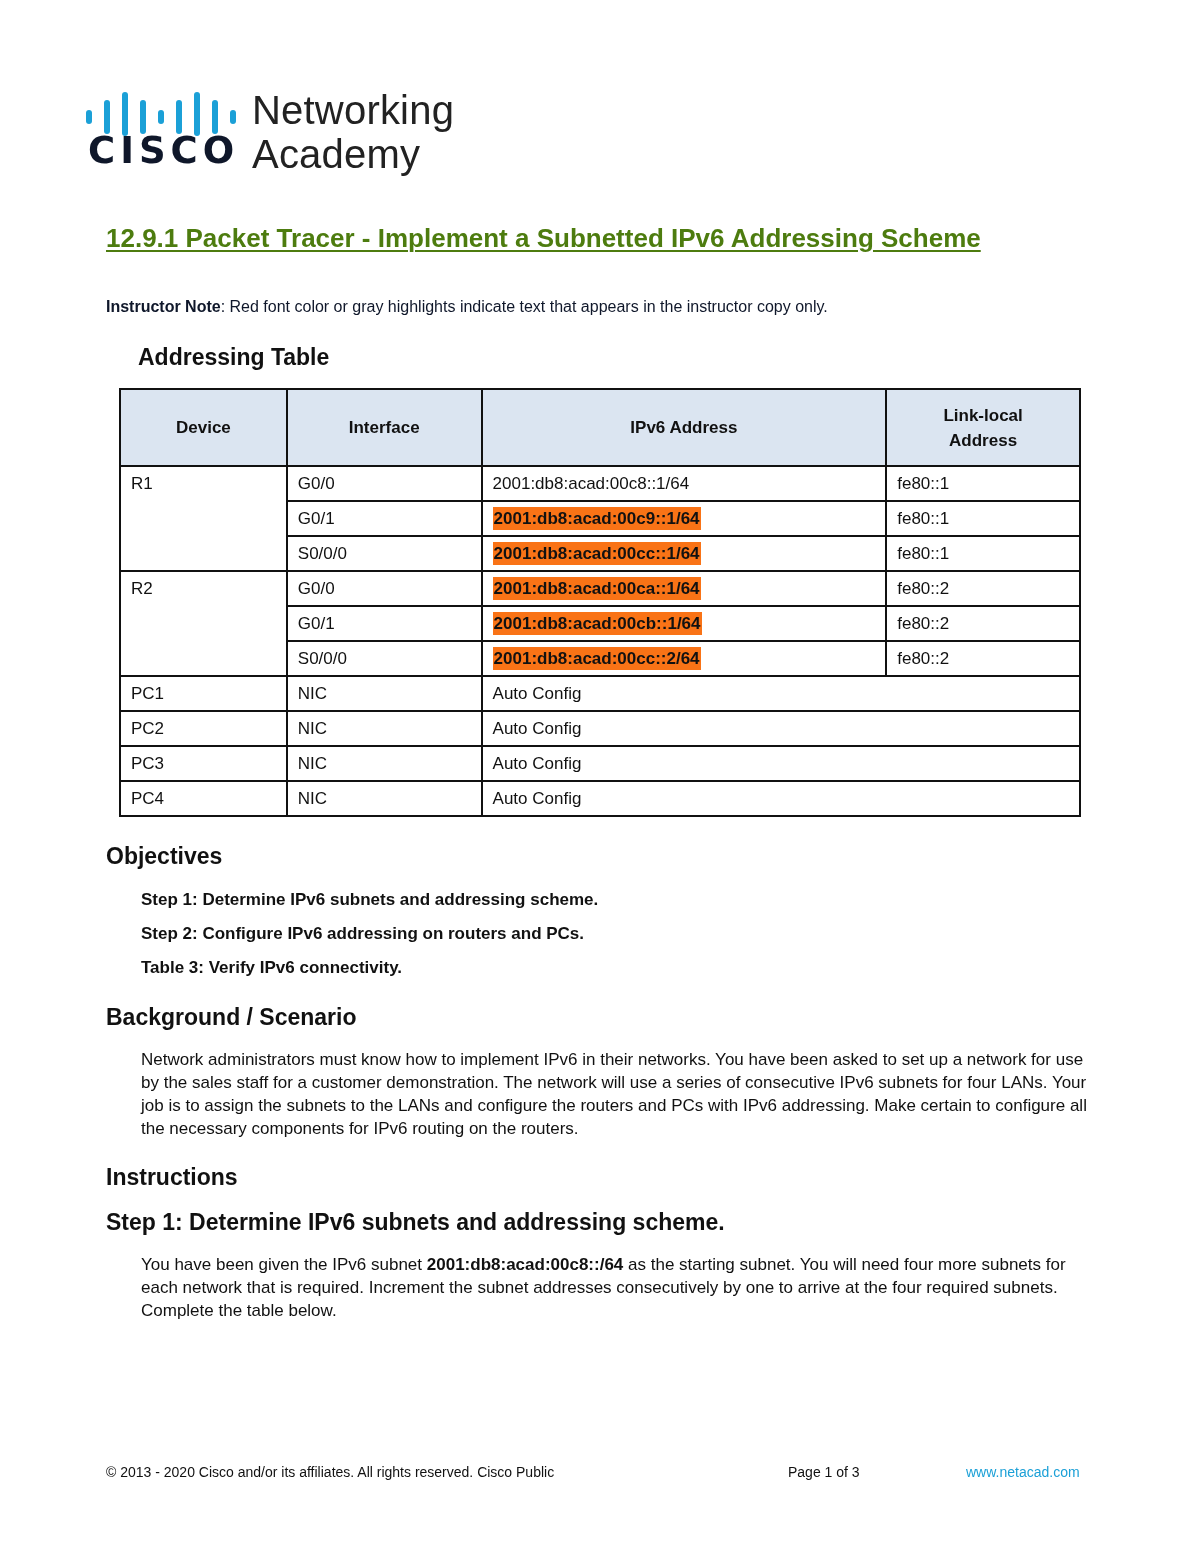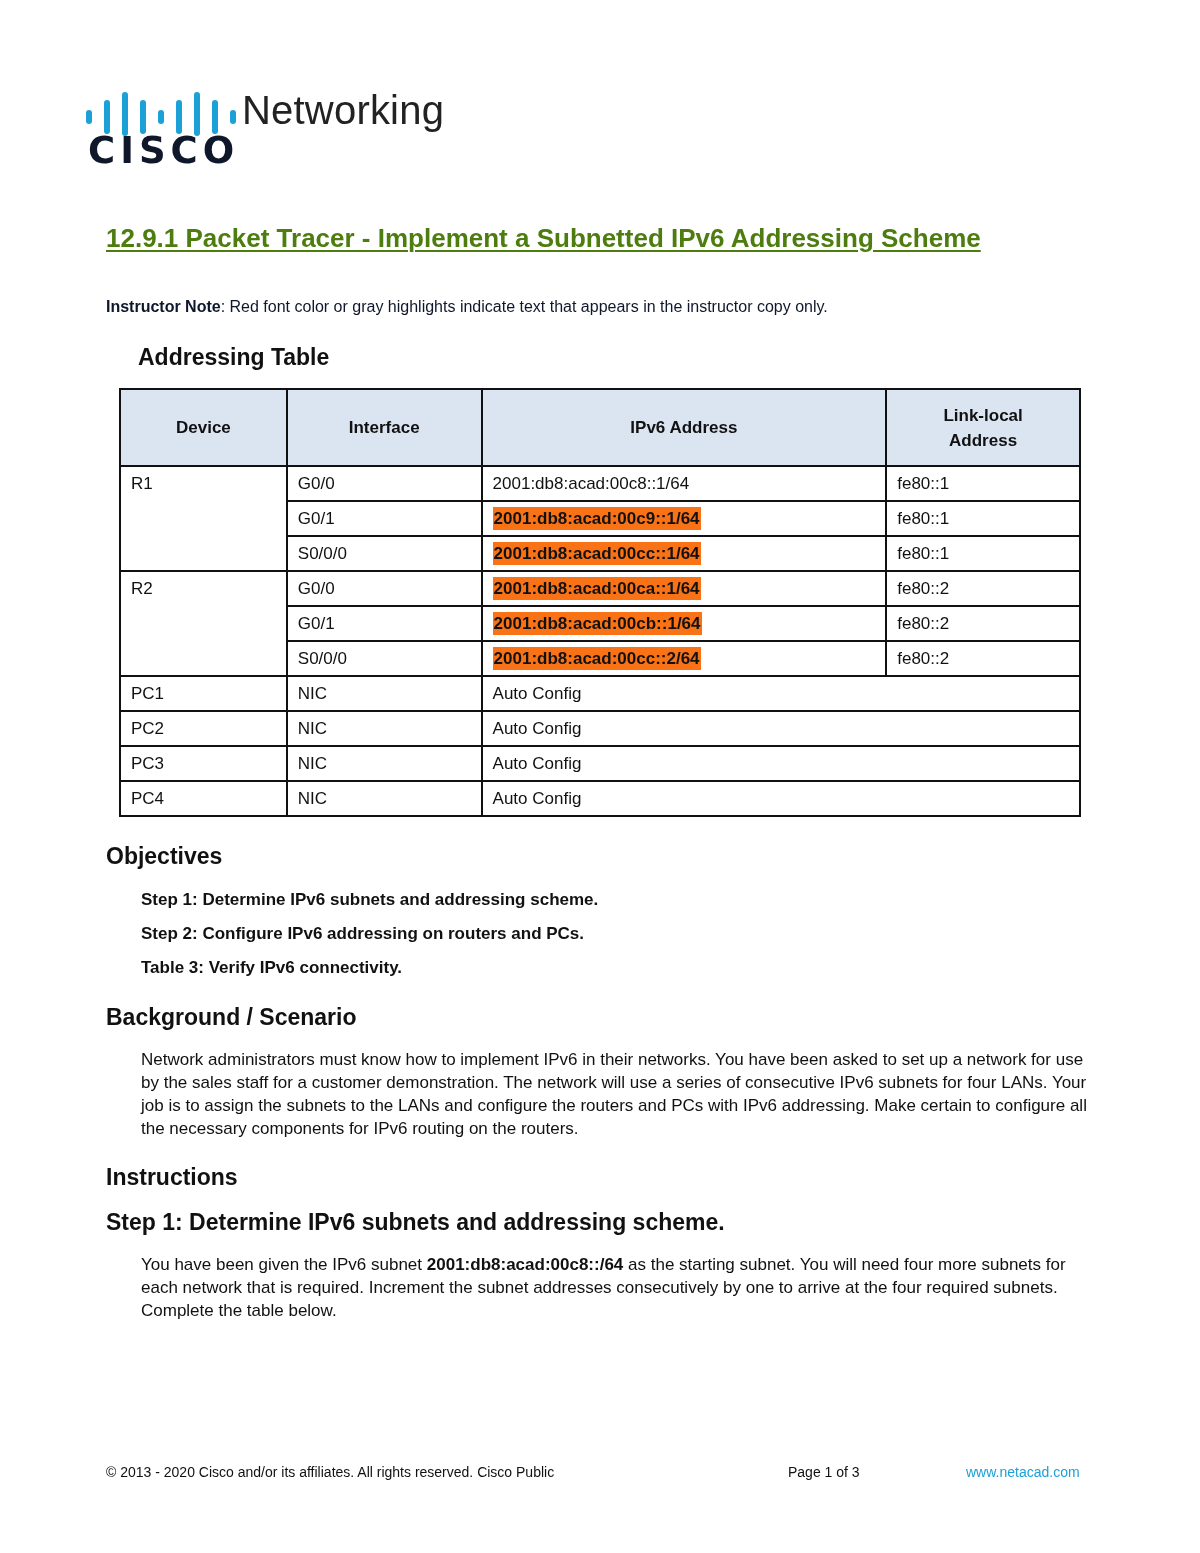--- a/index.html
+++ b/index.html
@@ -3,21 +3,21 @@
   <meta charset="utf-8">
   <style>
     html, body { margin: 0; padding: 0; background: #ffffff; }
     body { width: 1200px; height: 1553px; position: relative; font-family: "Liberation Sans", sans-serif; color: #111; overflow: hidden; }
     .page { position: absolute; left: 0; top: 0; width: 1200px; height: 1553px; }
 
     
     .logo { position: absolute; left: 86px; top: 88px; height: 90px; width: 400px; }
     .logo-bars { position: absolute; left: 0; top: 4px; }
     .logo-cisco { position: absolute; left: 2px; top: 44px; font-family: "DejaVu Sans", sans-serif; font-weight: bold; font-size: 37px; letter-spacing: 5px; color: #0f172a; line-height: 1; text-align: center; }
-    .logo-text { position: absolute; left: 156px; top: 0; font-family: "Liberation Sans", sans-serif; font-size: 40px; line-height: 44px; color: #222; letter-spacing: 0.2px; }
+    .logo-text { position: absolute; left: 166px; top: 0; font-family: "Liberation Sans", sans-serif; font-size: 40px; line-height: 44px; color: #222; letter-spacing: 0.2px; }
 
     
     .title { position: absolute; left: 106px; top: 222px; font-size: 26px; font-weight: bold; line-height: 32px; }
     .title-link { color: #4d7c0f; text-decoration: underline; text-decoration-thickness: 2px; text-underline-offset: 3px; }
     .title-sub { color: #ff0000; display: block; }
     .note { position: absolute; left: 106px; top: 298px; font-size: 16px; color: #0f172a; }
     .note b { font-weight: bold; }
 
     h2.sec { position: absolute; left: 106px; margin: 0; font-size: 23px; font-weight: bold; color: #111; }
 
@@ -51,20 +51,21 @@
         <rect x="72" y="18" width="6" height="14" rx="3"></rect>
         <rect x="90" y="8" width="6" height="34" rx="3"></rect>
         <rect x="108" y="0" width="6" height="44" rx="3"></rect>
         <rect x="126" y="8" width="6" height="34" rx="3"></rect>
         <rect x="144" y="18" width="6" height="14" rx="3"></rect>
       </g>
     </svg>
     <div class="logo-cisco">CISCO</div>
     <div class="logo-text">
       <div>Networking</div>
+      <div>Academy</div>
     </div>
   </div>
 
   <div class="title">
     <span class="title-link">12.9.1 Packet Tracer - Implement a Subnetted IPv6 Addressing Scheme</span>
   </div>
 
   <div class="note"><b>Instructor Note</b><span>: Red font color or gray highlights indicate text that appears in the instructor copy only.</span></div>
 
   <h2 class="sec" style="top:344px;margin-left:32px;">Addressing Table</h2>

